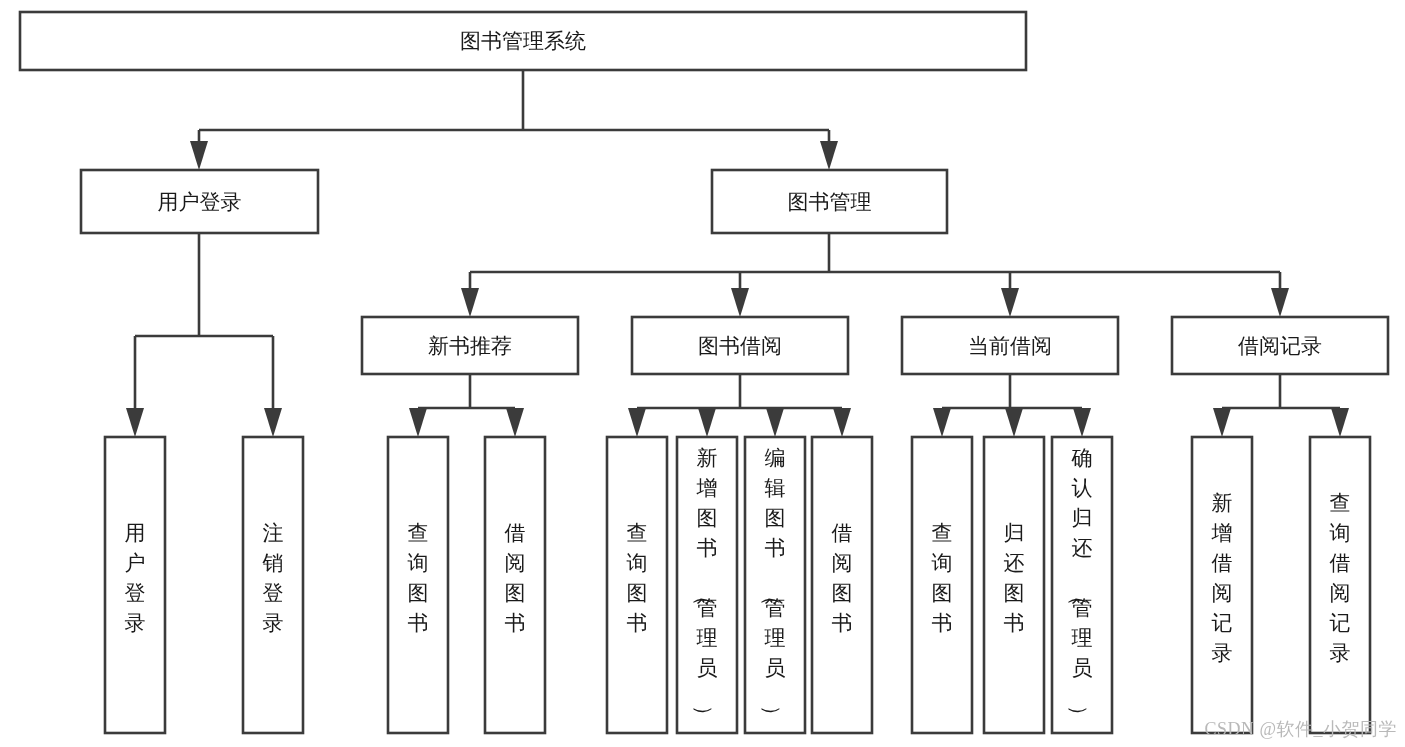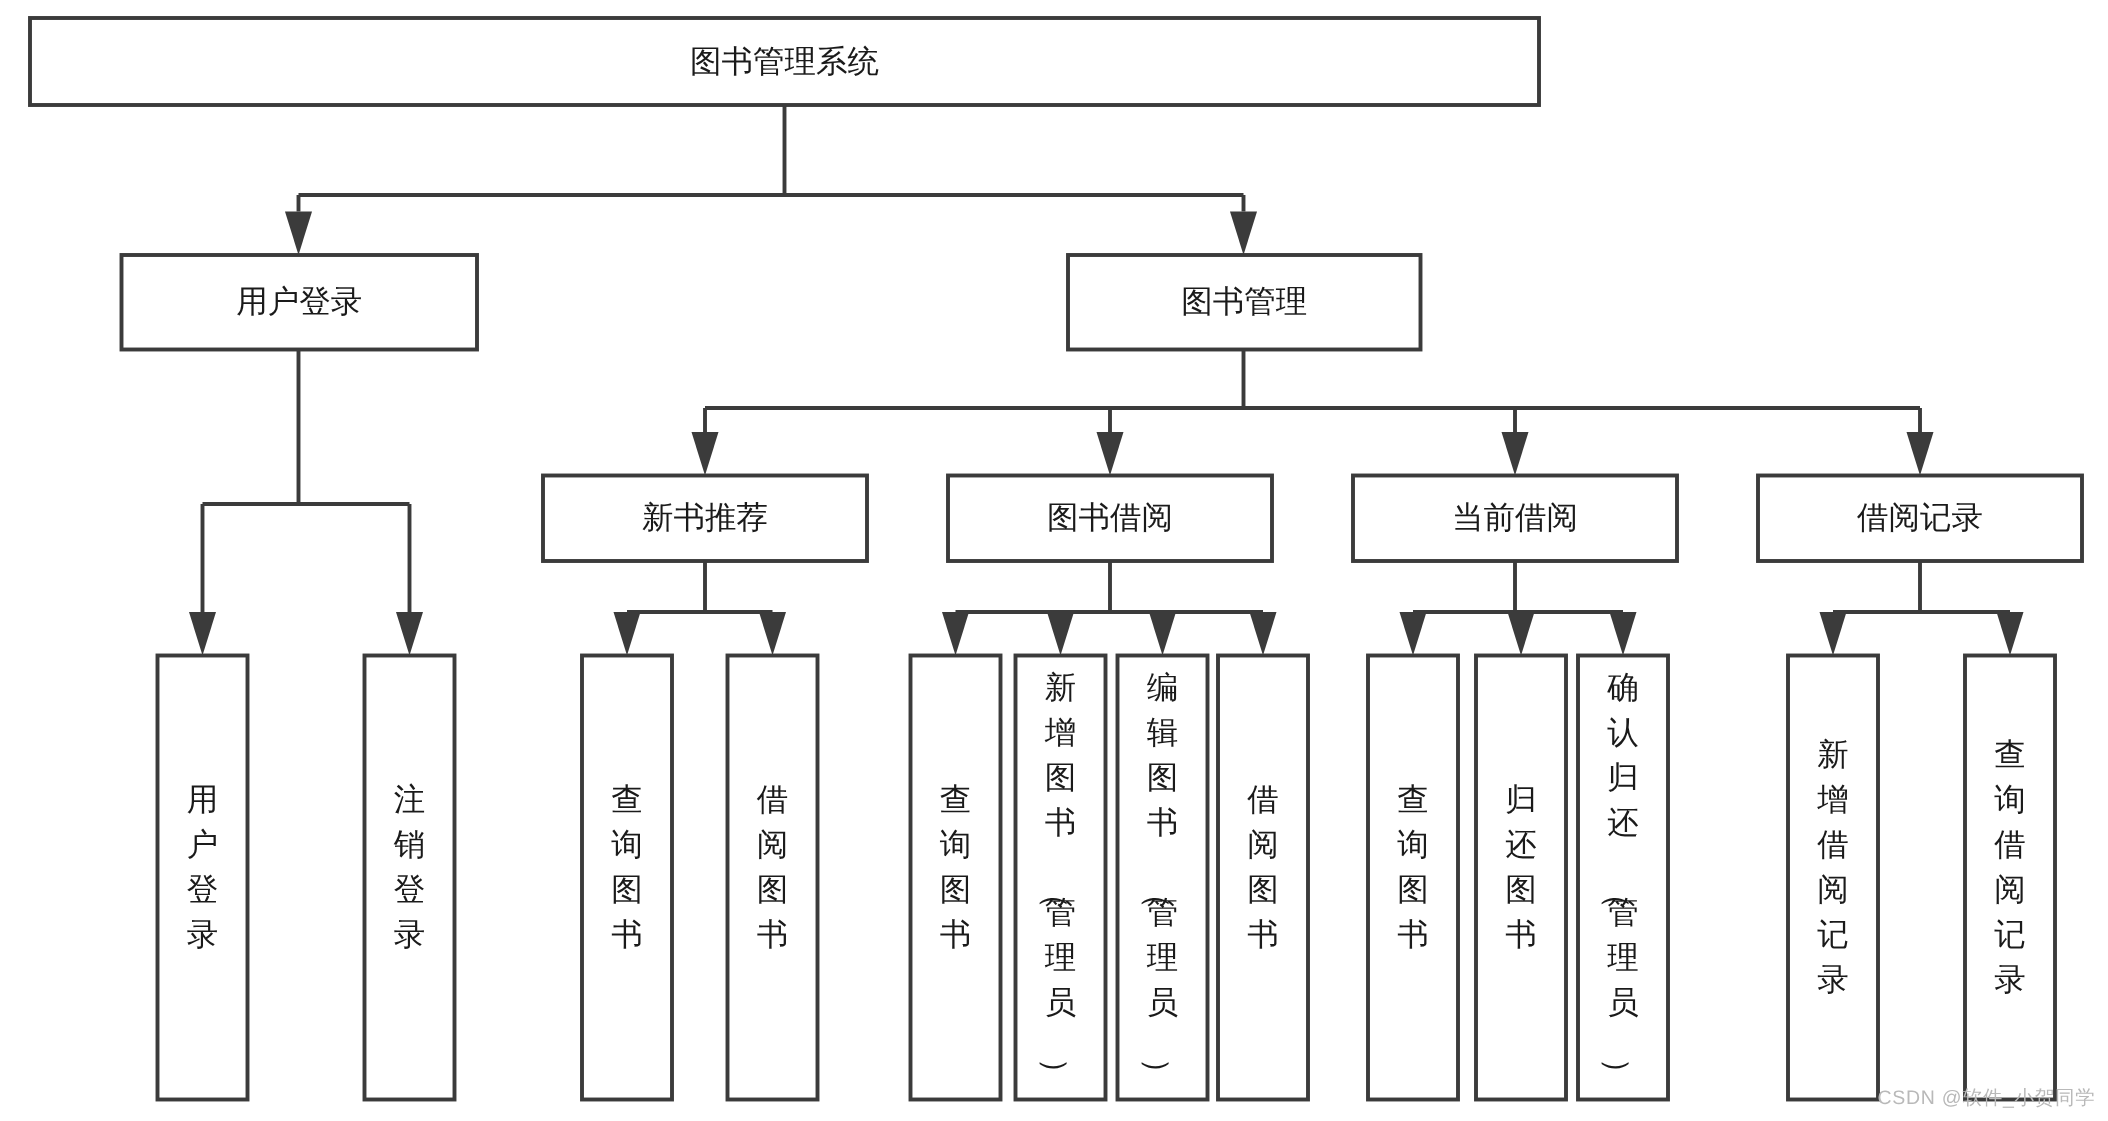--- a/index.html
+++ b/index.html
@@ -43,22 +43,22 @@
     fill: none;
   }
   .arrow-head {
     fill: #3b3b3b;
     stroke: none;
   }
   .watermark {
     position: absolute;
     right: 8px;
     bottom: 6px;
-    font-family: Liberation Sans, sans-serif;
-    font-size: 13px;
+    font-family: Liberation Serif, serif;
+    font-size: 18px;
     color: #b9b9b9;
     white-space: nowrap;
     letter-spacing: 0.5px;
     pointer-events: none;
   }
 </style>
 </head>
 <body>
 
 <svg id="diagram" viewBox="0 0 1405 747" xmlns="http://www.w3.org/2000/svg">

